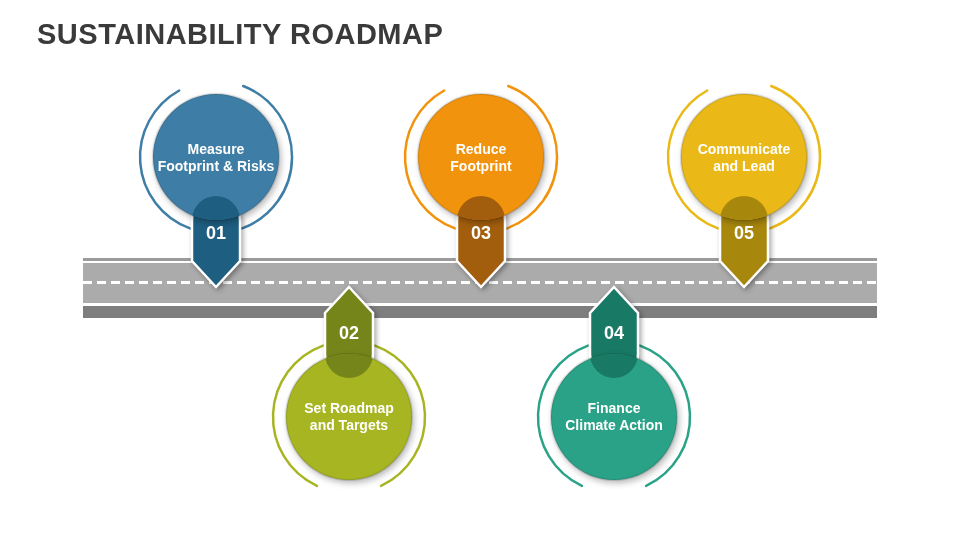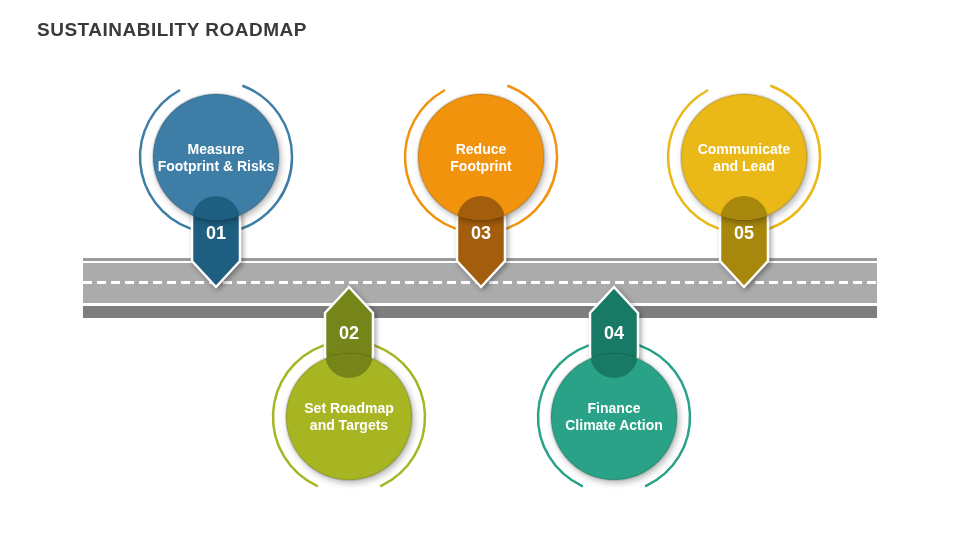--- a/index.html
+++ b/index.html
@@ -2,21 +2,21 @@
 <html><head>
 <meta charset="utf-8">
 <style>
   html,body { margin:0; padding:0; background:#ffffff; }
   .slide {
     position:relative; width:960px; height:540px; background:#ffffff;
     overflow:hidden; font-family:"Liberation Sans", sans-serif;
   }
   .title {
     position:absolute; left:37px; top:20px; margin:0;
-    font-size:19px; font-weight:bold; letter-spacing:0.5px;
+    font-size:29px; font-weight:bold; letter-spacing:0.5px;
     color:var(--title-color,#3a3a3a); line-height:1;
   }
   
   .road { position:absolute; left:83px; top:258px; width:794px; }
   .road-edge-top    { height:3px;  background:var(--road-edge-top,#9b9b9b); margin-bottom:2px; }
   .road-surface     { height:40px; background:var(--road-main,#ababab); position:relative; margin-bottom:3px; }
   .road-dash {
     position:absolute; left:0; right:0; top:18px; height:3px;
     background:repeating-linear-gradient(90deg, var(--road-dash,#ffffff) 0 9px, transparent 9px 14px);
   }

